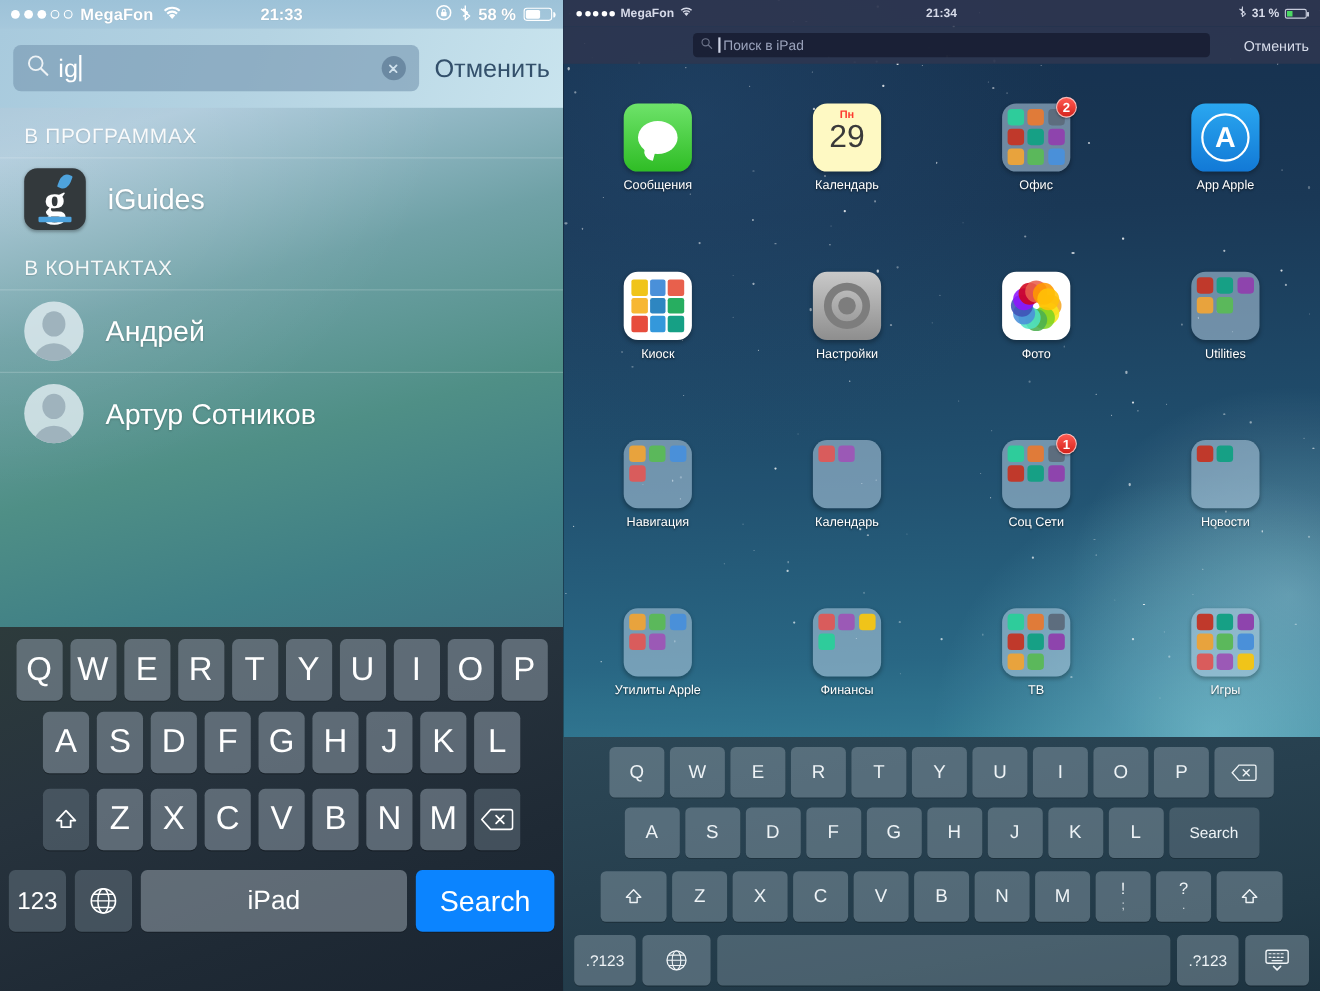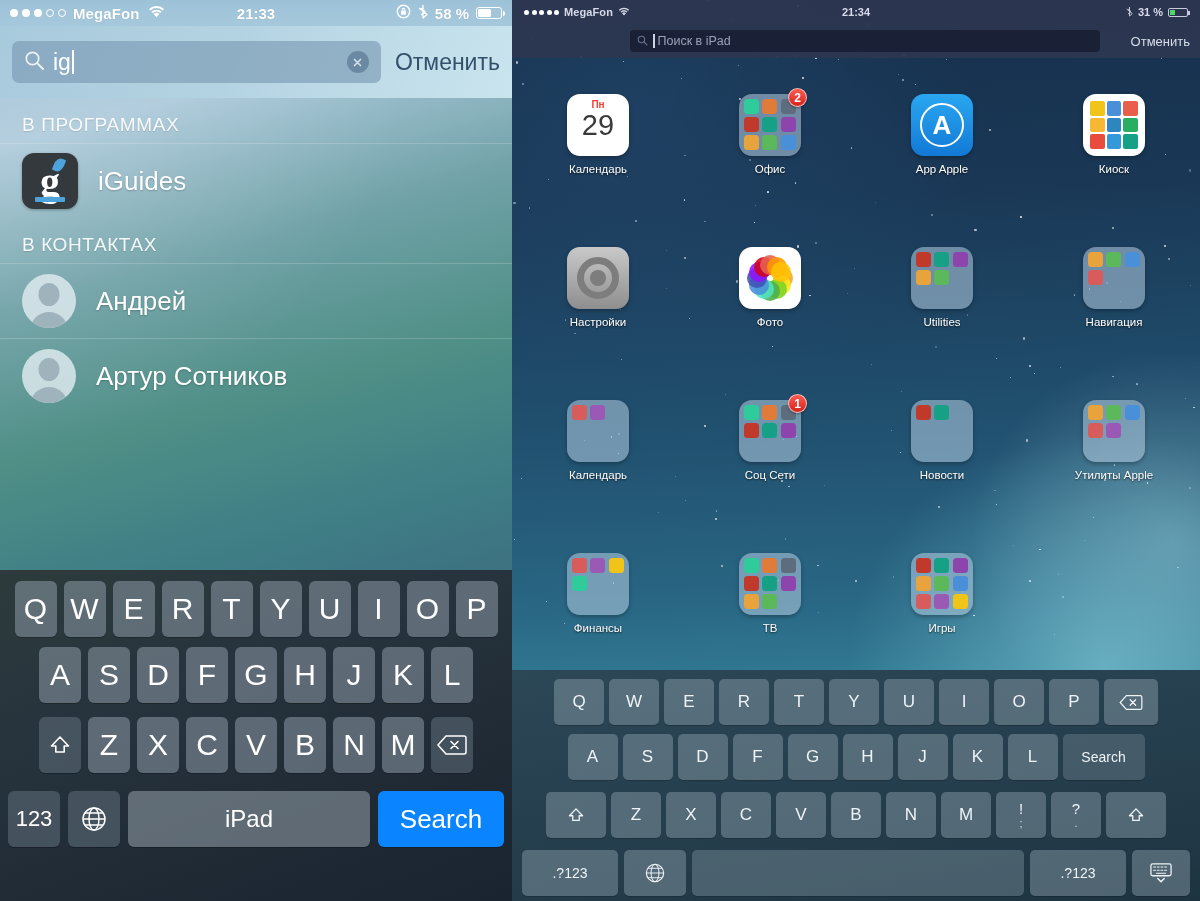--- a/index.html
+++ b/index.html
@@ -128,21 +128,21 @@
     display:flex; align-items:center; justify-content:center; padding:0 5px;
     border:1px solid rgba(255,255,255,.65); box-shadow:0 1px 2px rgba(0,0,0,.4); }
   .folder{ background:rgba(180,205,225,.55); padding:5px; display:grid;
     grid-template-columns:repeat(3,1fr); grid-auto-rows:15px; gap:3px; align-content:start; }
   .mini{ width:15px; height:15px; border-radius:3.5px; }
 
   .ic-msg{ background:linear-gradient(180deg,#6ee36a,#2fbd25); display:flex; align-items:center; justify-content:center; }
   .ic-msg .bub{ width:36px; height:30px; background:#fff; border-radius:50%; position:relative; }
   .ic-msg .bub:after{ content:""; position:absolute; left:5px; bottom:-5px; width:10px; height:10px;
     background:#fff; border-radius:0 0 0 8px; transform:rotate(15deg); }
-  .ic-cal{ background:#ffffff; display:flex; flex-direction:column; align-items:center; }
+  .ic-cal{ background:#fef9c3; display:flex; flex-direction:column; align-items:center; }
   .ic-cal .d{ color:#fd3b30; font-size:10px; font-weight:bold; margin-top:5px; }
   .ic-cal .n{ color:#3a3a3a; font-size:29px; font-weight:300; line-height:30px; }
   .ic-appstore{ background:linear-gradient(180deg,#2aa7f0,#1279d6); display:flex; align-items:center; justify-content:center; }
   .ic-appstore .circ{ width:44px; height:44px; border-radius:50%; border:2.5px solid #fff;
     display:flex; align-items:center; justify-content:center; color:#fff; font-size:26px; font-weight:bold;
     font-family:"Liberation Sans", sans-serif; }
   .ic-kiosk{ background:#fff; display:grid; grid-template-columns:1fr 1fr 1fr; gap:2px; padding:7px; }
   .ic-kiosk span{ border-radius:2px; }
   .ic-settings{ background:linear-gradient(180deg,#c9c9c9,#8e8e8e); display:flex; align-items:center; justify-content:center; }
   .ic-settings .gear{ width:42px; height:42px; border-radius:50%; border:7px solid #7d7d7d; position:relative; }
@@ -161,21 +161,21 @@
   .pkrow.p4{ height:57px; padding:0 10px; gap:6px; }
   .pkey{ background:rgba(150,170,182,.42); border-radius:5px; color:#eef3f6; display:flex;
     align-items:center; justify-content:center; font-size:17px; width:50px; height:46px;
     box-shadow:0 1px 0 rgba(0,0,0,.2); }
   .pkey.dual{ flex-direction:column; line-height:1; gap:2px; font-size:15px; }
   .pkey.dual .sub{ font-size:11px; opacity:.8; }
   .pkey.bksp{ width:54px; }
   .pkey.search{ width:82px; font-size:14px; background:rgba(120,140,152,.38); }
   .pkey.shift{ width:60px; }
   .pkey.shift-r{ width:60px; }
-  .pkey.num{ width:96px; font-size:14px; }
+  .pkey.num{ width:56px; font-size:14px; }
   .pkey.globe{ width:62px; }
   .pkey.spacebar{ flex:1; height:46px; background:rgba(150,170,182,.34); }
   .pkey.dismiss{ width:58px; }
 </style>
 </head>
 <body>
 
 <div class="page">
 
   <div class="iphone">
@@ -513,20 +513,26 @@
             </svg>
         </span>
         <span class="pad-caret"></span>
         <span class="pad-ph">Поиск в iPad</span>
       </div>
       <div class="pad-cancel">Отменить</div>
     </div>
 
     <div class="pad-grid" id="padgrid">
         <div class="pad-cell">
+          <div class="pad-icon ic-msg">
+            <div class="bub"></div>
+          </div>
+          <div class="pad-label">Сообщения</div>
+        </div>
+        <div class="pad-cell">
           <div class="pad-icon ic-cal">
             <div class="d">Пн</div>
             <div class="n">29</div>
           </div>
           <div class="pad-label">Календарь</div>
         </div>
         <div class="pad-cell">
           <div class="pad-icon folder" style="position: relative;">
             <span class="mini" style="background: rgb(46, 204, 155);"></span>
             <span class="mini" style="background: rgb(224, 123, 57);"></span>

